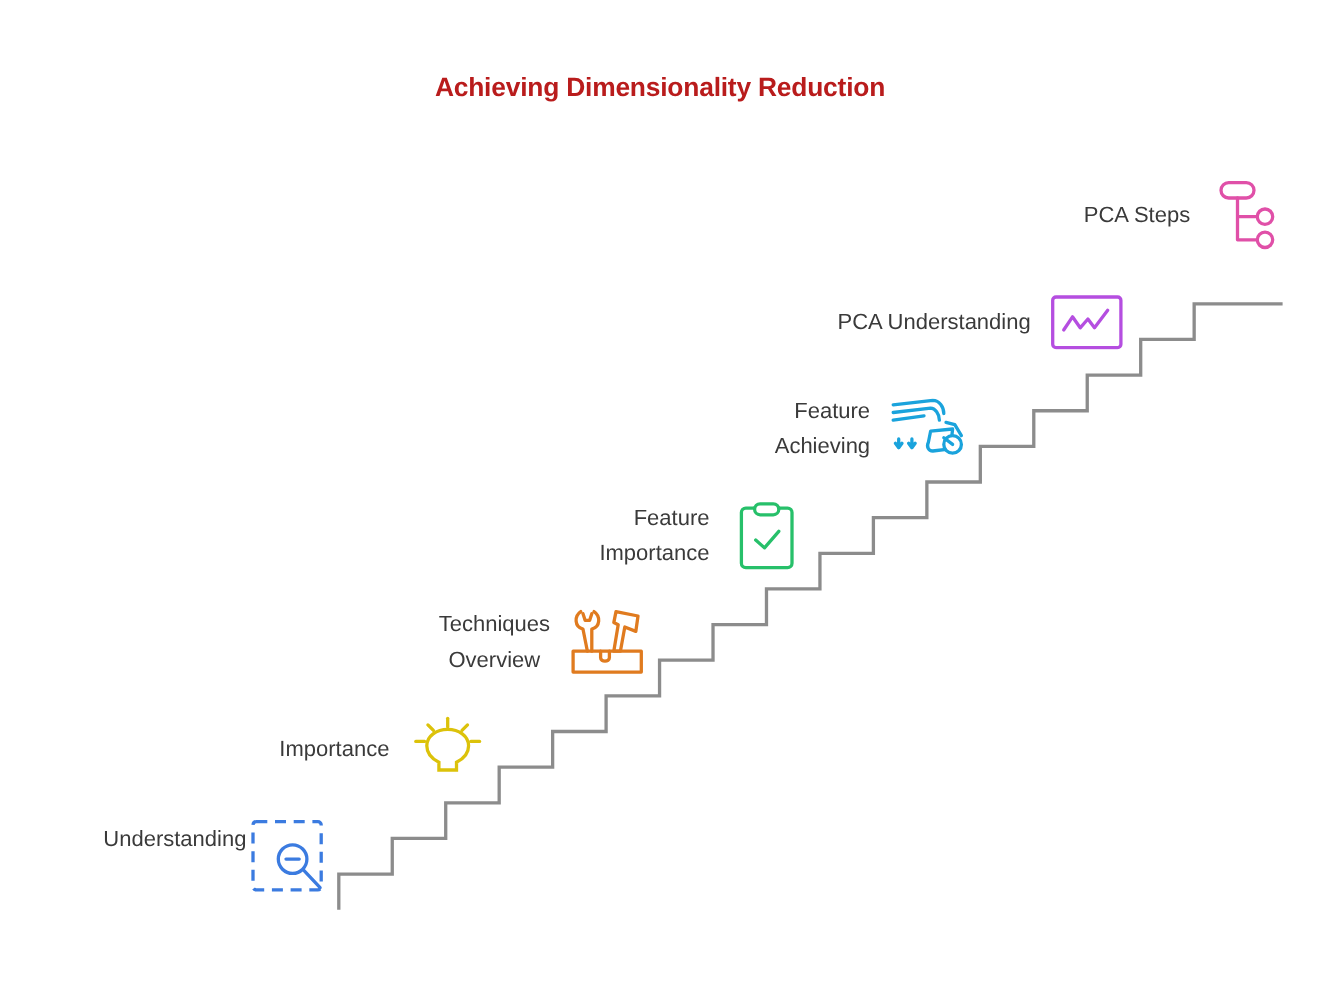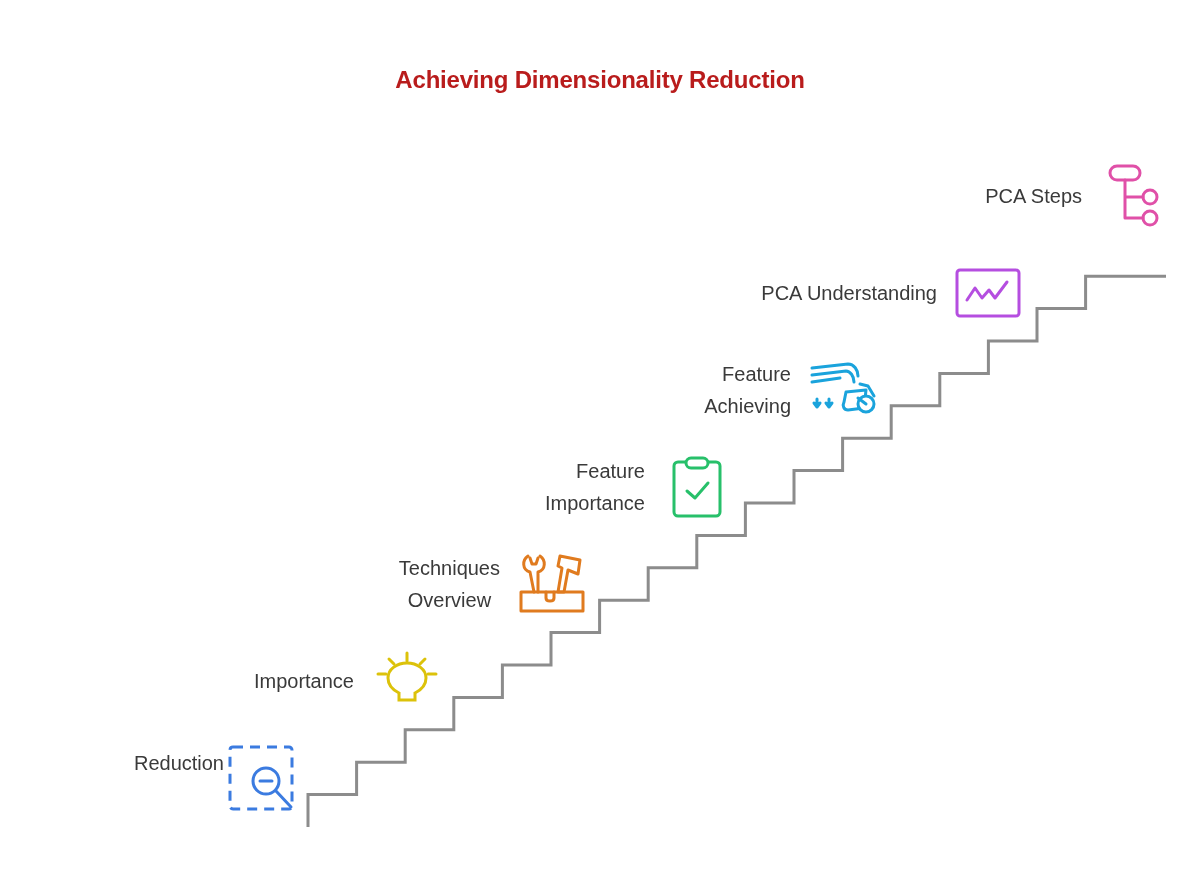--- a/index.html
+++ b/index.html
@@ -15,21 +15,21 @@
 </head>
 <body>
 
 <div class="title">Achieving Dimensionality Reduction</div>
 
 <svg class="stairs" width="1200" height="893" viewBox="0 0 1200 893">
   <path id="stair-path" fill="none" stroke="#8c8c8c" stroke-width="3" d="M308 827 L308 794.6 L356.6 794.6 L356.6 762.2 L405.2 762.2 L405.2 729.8 L453.8 729.8 L453.8 697.4 L502.4 697.4 L502.4 665.0 L551.0 665.0 L551.0 632.6 L599.6 632.6 L599.6 600.2 L648.2 600.2 L648.2 567.8 L696.8 567.8 L696.8 535.4 L745.4 535.4 L745.4 503.0 L794.0 503.0 L794.0 470.6 L842.6 470.6 L842.6 438.2 L891.2 438.2 L891.2 405.8 L939.8 405.8 L939.8 373.4 L988.4 373.4 L988.4 341.0 L1037.0 341.0 L1037.0 308.6 L1085.6 308.6 L1085.6 276.2 L1166 276.2"></path>
 </svg>
 
 <div class="label" style="right:976px; top:747px;">
-  <div>Reduction</div>
+  <div>Understanding</div>
 </div>
 <svg class="icon" style="left:228px; top:745px;" width="66" height="66" viewBox="0 0 66 66">
   <rect x="2" y="2" width="62" height="62" rx="3" fill="none" stroke="#3b7be0" stroke-width="3" stroke-dasharray="10 7"></rect>
   <circle cx="38" cy="36" r="13" fill="none" stroke="#3b7be0" stroke-width="3"></circle>
   <line x1="32" y1="36" x2="44" y2="36" stroke="#3b7be0" stroke-width="3" stroke-linecap="round"></line>
   <line x1="48" y1="46" x2="63" y2="62" stroke="#3b7be0" stroke-width="3" stroke-linecap="round"></line>
 </svg>
 
 <div class="label" style="right:846px; top:665px;">
   <div>Importance</div>

